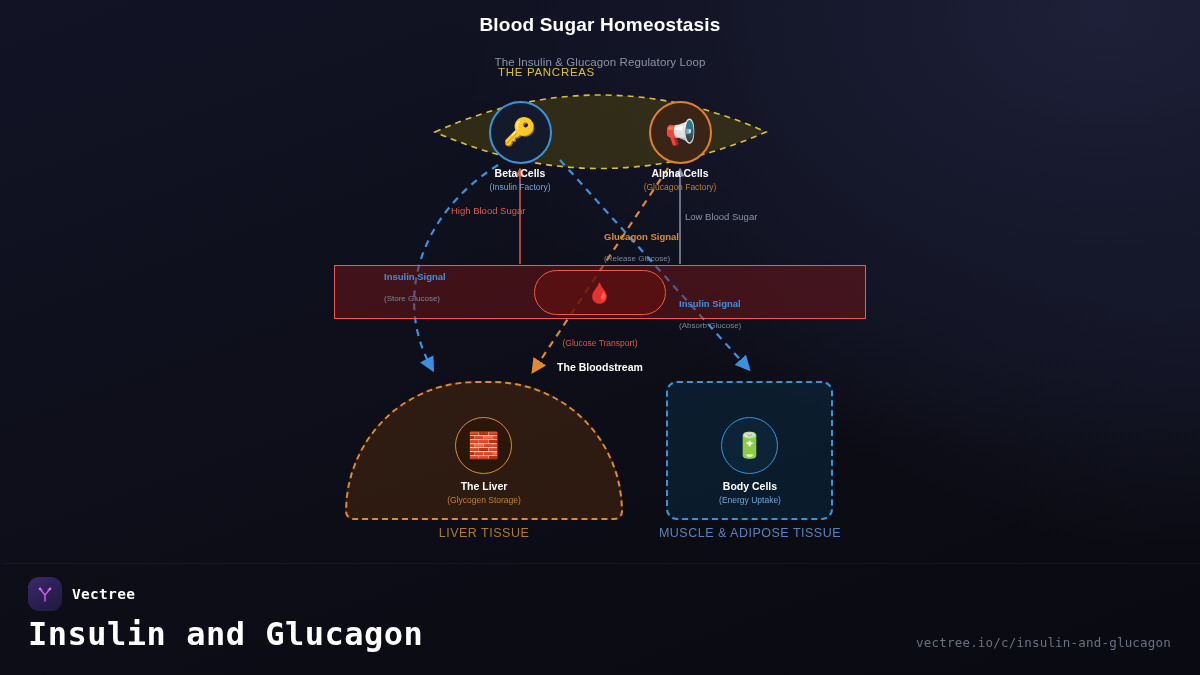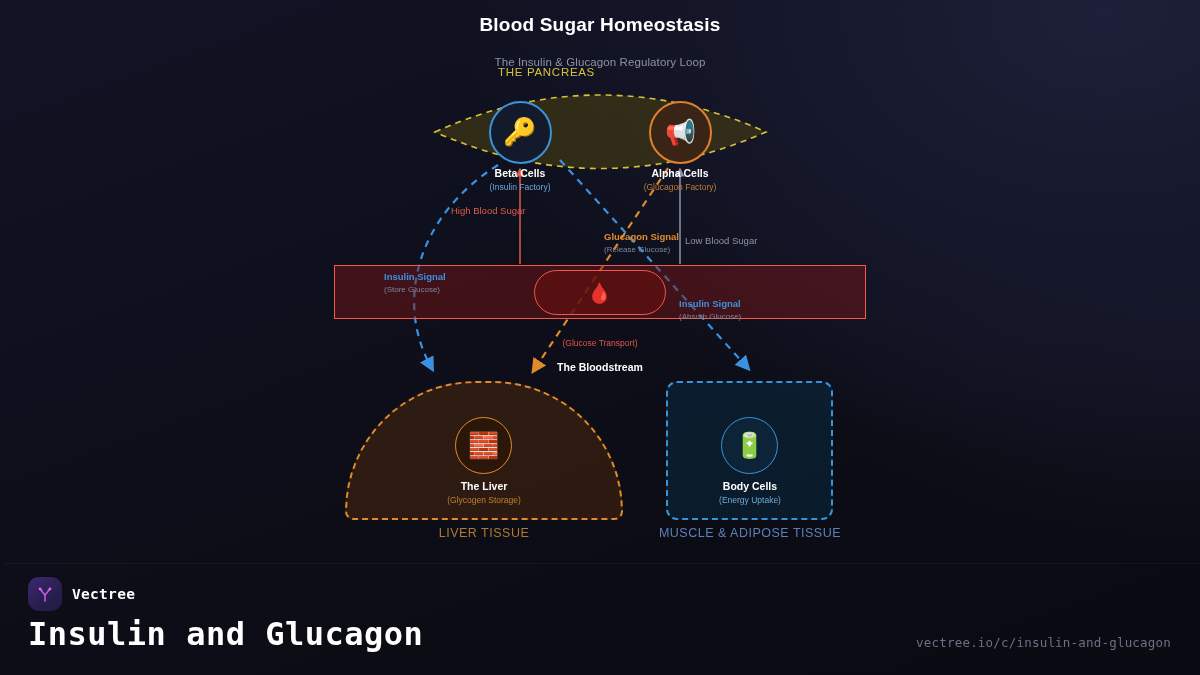--- a/index.html
+++ b/index.html
@@ -135,31 +135,31 @@
   #body-circle {
     left: 721px; top: 417px; width: 57px; height: 57px;
     border: 1.6px solid #3a93d6; background: #0d2337;
   }
   #body-title { left: 630px; top: 480px; }
   #body-sub   { left: 630px; top: 495px; color: #6fa8d8; }
 
   
   .edge-label { position: absolute; white-space: nowrap; }
   .edge-label .main { font-size: 9.5px; font-weight: bold; display: block; }
-  .edge-label .sub  { font-size: 8px; display: block; margin-top: 3px; }
+  .edge-label .sub  { font-size: 8px; display: block; margin-top: 12px; }
 
   .el-blue .main { color: #3c90e0; }
   .el-blue .sub  { color: #7e8699; }
   .el-orange .main { color: #e08a2c; }
   .el-orange .sub  { color: #7e8699; }
   .el-red .main { color: #e05a4a; font-weight: normal; font-size: 9.5px; }
   .el-gray .main { color: #8d93a8; font-weight: normal; font-size: 9.5px; }
 
   #lbl-high-sugar { left: 451px; top: 205px; }
-  #lbl-low-sugar  { left: 685px; top: 211px; margin-top: 24px; }
+  #lbl-low-sugar  { left: 685px; top: 211px; }
   #lbl-insulin-store  { left: 384px; top: 271px; }
   #lbl-glucagon-rel   { left: 604px; top: 231px; }
   #lbl-insulin-absorb { left: 679px; top: 298px; }
 
   
   #footer { position: absolute; left: 4px; bottom: 0; width: 1191px; height: 112px; }
   #footer-divider {
     position: absolute; left: 0; top: 0; width: 1200px; height: 1px;
     background: rgba(255,255,255,.045);
   }

